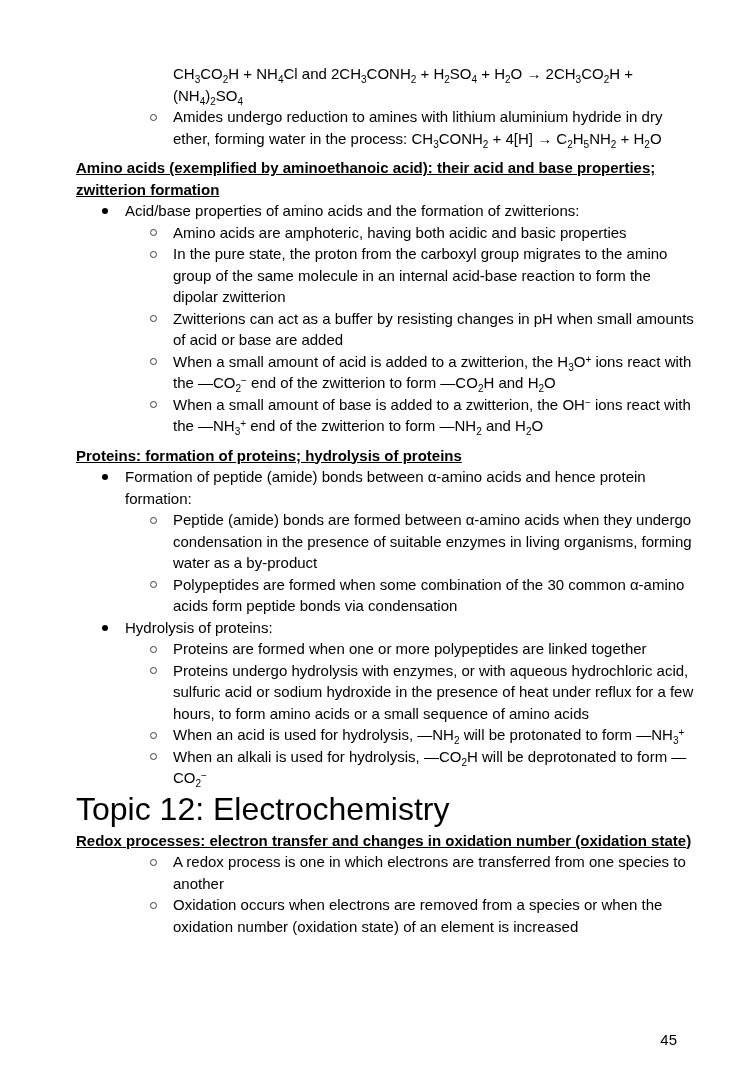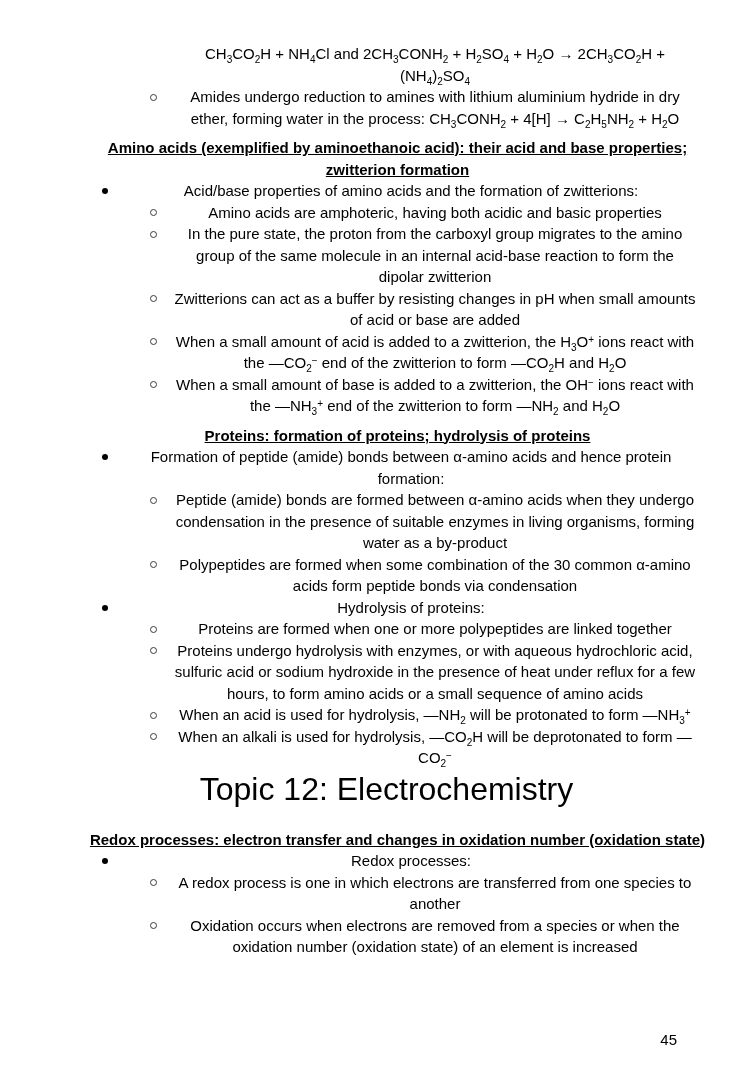--- a/index.html
+++ b/index.html
@@ -6,38 +6,37 @@
   body {
     width: 755px; height: 1080px;
     background: #ffffff;
     color: #000000;
     font-family: "Liberation Sans", sans-serif;
     position: relative;
     overflow: hidden;
   }
   .page {
     position: absolute; inset: 0;
-    padding: 43px 58px 0 76px;
+    padding: 63px 58px 0 76px;
     box-sizing: border-box;
-    text-align: center;
   }
   .doc { font-size: 15px; line-height: 21.5px; }
   .h2 {
     font-weight: bold;
     text-decoration: underline;
     margin-top: 8px;
     margin-right: -22px;
   }
   .h1 {
     font-size: 32px;
     line-height: 32px;
     font-weight: normal;
     margin-top: 4px;
   }
-  .h1 + .h2 { margin-top: 24px; }
+  .h1 + .h2 { margin-top: 5px; }
   .li { position: relative; }
   .l1 { padding-left: 49px; }
   .l2 { padding-left: 97px; }
   .b1 {
     position: absolute; left: 26px; top: 8px;
     width: 6px; height: 6px;
     background: #000; border-radius: 50%;
   }
   .b2 {
     position: absolute; left: 74px; top: 7.5px;
@@ -71,18 +70,17 @@
       <div class="li l1"><span class="b1"></span><span>Formation of peptide (amide) bonds between α-amino acids and hence protein formation:</span></div>
       <div class="li l2"><span class="b2"></span><span>Peptide (amide) bonds are formed between α-amino acids when they undergo condensation in the presence of suitable enzymes in living organisms, forming water as a by-product</span></div>
       <div class="li l2"><span class="b2"></span><span>Polypeptides are formed when some combination of the 30 common α-amino acids form peptide bonds via condensation</span></div>
       <div class="li l1"><span class="b1"></span><span>Hydrolysis of proteins:</span></div>
       <div class="li l2"><span class="b2"></span><span>Proteins are formed when one or more polypeptides are linked together</span></div>
       <div class="li l2"><span class="b2"></span><span>Proteins undergo hydrolysis with enzymes, or with aqueous hydrochloric acid, sulfuric acid or sodium hydroxide in the presence of heat under reflux for a few hours, to form amino acids or a small sequence of amino acids</span></div>
       <div class="li l2"><span class="b2"></span><span>When an acid is used for hydrolysis, —NH<span class="sub">2</span> will be protonated to form —NH<span class="sub">3</span><span class="sup">+</span></span></div>
       <div class="li l2"><span class="b2"></span><span>When an alkali is used for hydrolysis, —CO<span class="sub">2</span>H will be deprotonated to form —CO<span class="sub">2</span><span class="sup">−</span></span></div>
       <div class="h1"><span>Topic 12: Electrochemistry</span></div>
       <div class="h2"><span>Redox processes: electron transfer and changes in oxidation number (oxidation state)</span></div>
-      <div class="li l1"><span class="b1"></span><span>Redox processes:</span></div>
       <div class="li l2"><span class="b2"></span><span>A redox process is one in which electrons are transferred from one species to another</span></div>
       <div class="li l2"><span class="b2"></span><span>Oxidation occurs when electrons are removed from a species or when the oxidation number (oxidation state) of an element is increased</span></div>
     </div>
   <div class="page-number">45</div>
 </div>
 
 </body></html>

